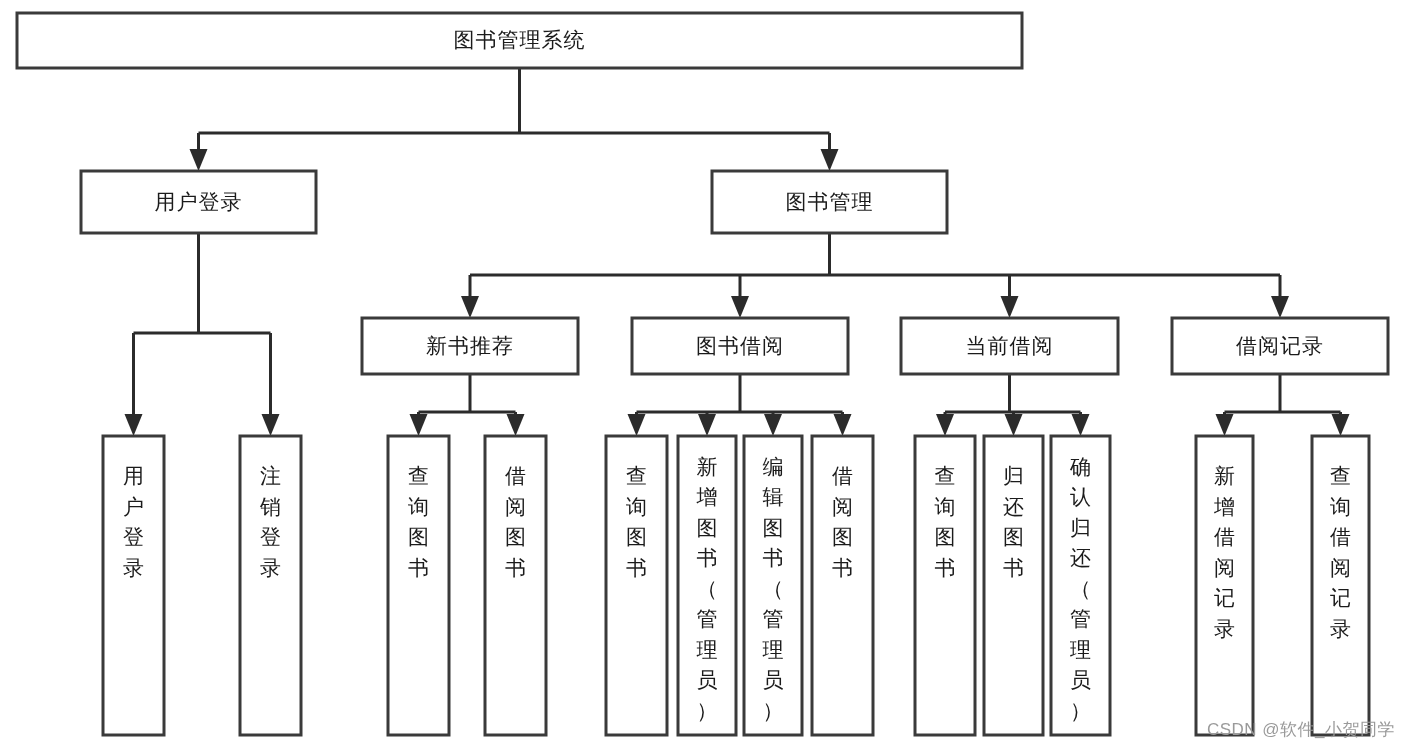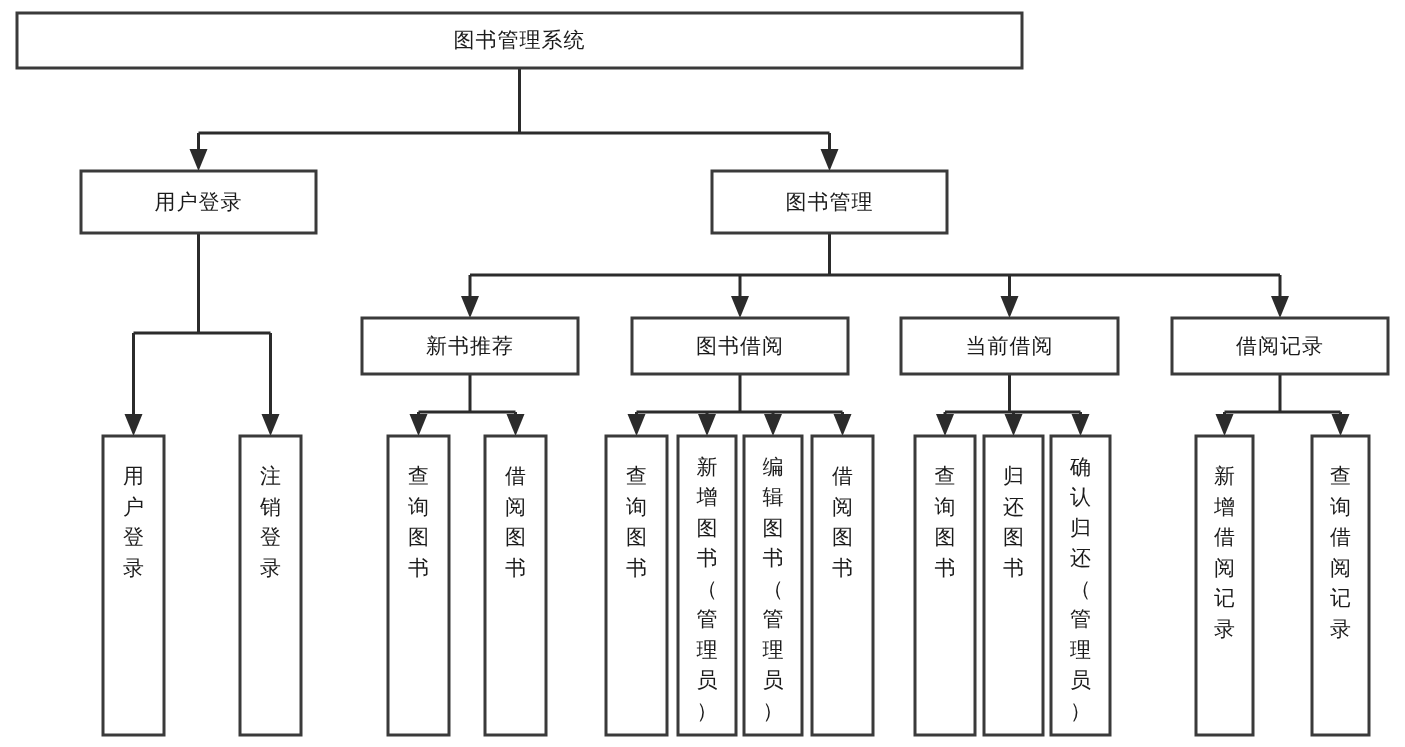--- a/index.html
+++ b/index.html
@@ -204,13 +204,14 @@
         <g>
           <rect x="1196" y="436" width="57" height="299" class="node-box"></rect>
           <text x="1224.5" y="0" class="node-label-v" font-size="23" text-anchor="middle" style="writing-mode: horizontal-tb; letter-spacing: 0px;"><tspan x="1224.5" y="477.25" text-anchor="middle">新</tspan><tspan x="1224.5" y="507.75" text-anchor="middle">增</tspan><tspan x="1224.5" y="538.25" text-anchor="middle">借</tspan><tspan x="1224.5" y="568.75" text-anchor="middle">阅</tspan><tspan x="1224.5" y="599.25" text-anchor="middle">记</tspan><tspan x="1224.5" y="629.75" text-anchor="middle">录</tspan></text>
         </g>
         <g>
           <rect x="1312" y="436" width="57" height="299" class="node-box"></rect>
           <text x="1340.5" y="0" class="node-label-v" font-size="23" text-anchor="middle" style="writing-mode: horizontal-tb; letter-spacing: 0px;"><tspan x="1340.5" y="477.25" text-anchor="middle">查</tspan><tspan x="1340.5" y="507.75" text-anchor="middle">询</tspan><tspan x="1340.5" y="538.25" text-anchor="middle">借</tspan><tspan x="1340.5" y="568.75" text-anchor="middle">阅</tspan><tspan x="1340.5" y="599.25" text-anchor="middle">记</tspan><tspan x="1340.5" y="629.75" text-anchor="middle">录</tspan></text>
         </g>
       </g>
   </svg>
+  <div class="watermark">CSDN @软件_小贺同学</div>
 </div>
 
 </body></html>

